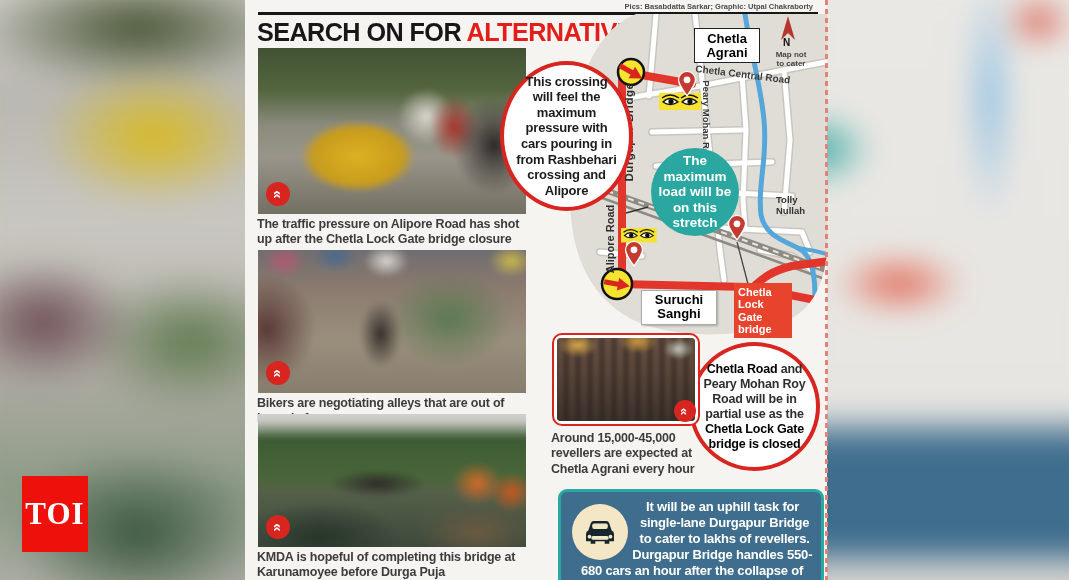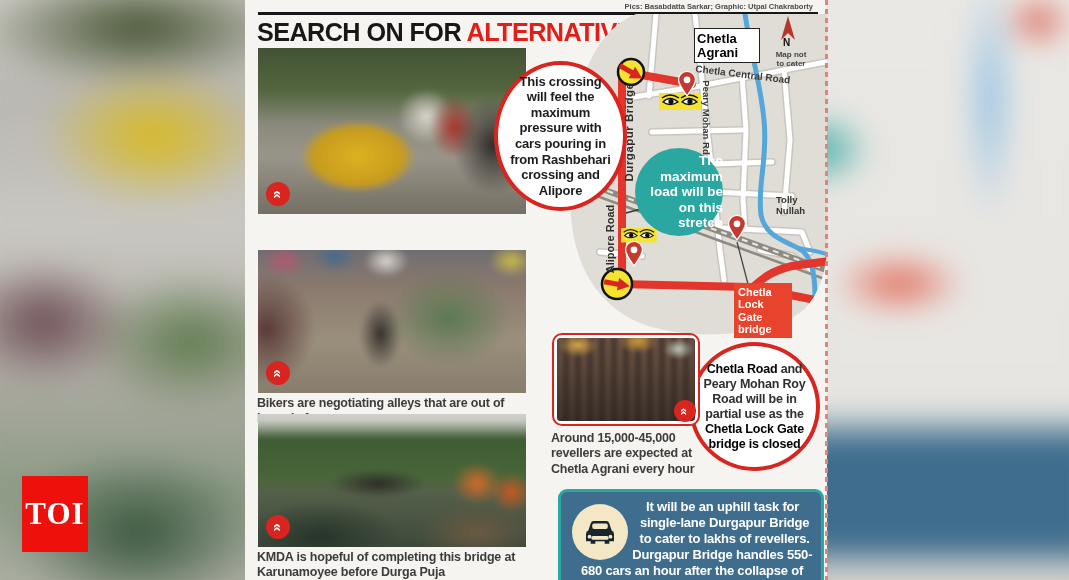--- a/index.html
+++ b/index.html
@@ -79,47 +79,47 @@
       radial-gradient(100px 45px at 25% 88%, #27352a 0%, rgba(39,53,42,0) 80%),
       linear-gradient(180deg,#d8d8d4 0%,#cacac4 10%,#3e5c34 22%,#49663a 48%,#55604a 58%,#3a463a 100%); }
   #cap3 { left:12px; top:550px; width:300px; }
 
   
   #mapsvg { left:0; top:0; width:582px; height:580px; }
 
   
   .mlabel { font-weight:800; color:#2e2e2e; }
   #lb-agrani { left:449px; top:28px; width:66px; background:#fff; border:1.5px solid #222;
-      font-size:13px; font-weight:800; line-height:1.05; padding:3px 2px; }
+      font-size:13px; font-weight:800; text-align:center; line-height:1.05; padding:3px 2px; }
   #lb-central { left:450px; top:70px; width:116px; font-size:10px; font-weight:700; color:#3a3a3a;
       transform:rotate(7deg); }
   #lb-peary { left:419px; top:112px; width:84px; font-size:9.5px; font-weight:700; color:#3a3a3a;
       text-align:center; transform:rotate(90deg); }
   #lb-durgapur { left:334px; top:126px; width:100px; font-size:11.5px; text-align:center; transform:rotate(-90deg); letter-spacing:0.5px; }
   #lb-alipore { left:325px; top:233px; width:80px; font-size:11px; text-align:center; transform:rotate(-90deg); }
   #lb-tolly { left:531px; top:195px; width:46px; font-size:9.5px; font-weight:700; color:#333; line-height:1.12; }
   #lb-n { left:538px; top:37px; font-size:10px; font-weight:900; color:#111; }
   #lb-scale { left:526px; top:50px; width:40px; font-size:8px; font-weight:700; color:#444; line-height:1.15; text-align:center; }
   #lb-suruchi { left:396px; top:290px; width:76px; background:#fff; border:1px solid #aaa;
       font-size:13px; font-weight:800; text-align:center; line-height:1.1; padding:2px; box-shadow:1px 1px 2px rgba(0,0,0,0.25); }
   #lb-lockgate { left:489px; top:283px; width:58px; background:#e8432d; color:#fff;
       font-size:11px; font-weight:800; line-height:1.12; padding:3px 4px; }
 
   
   .callout { border-radius:50%; background:#fff; border:4px solid #d8251f;
       display:flex; align-items:center; justify-content:center; text-align:center;
       font-weight:700; color:#2f2f2f; line-height:1.2; letter-spacing:-0.2px; }
   .callout .b { font-weight:900; color:#000; }
-  #callout1 { left:249px; top:61px; width:133px; height:150px; padding:10px 12px; font-size:13px; font-weight:900; color:#1c1c1c; }
+  #callout1 { left:255px; top:61px; width:133px; height:150px; padding:10px 12px; font-size:13px; font-weight:900; color:#1c1c1c; }
   #callout2 { left:251px; top:211px; width:139px; height:143px; padding:10px 10px; font-size:12.5px; }
   #callout3 { left:444px; top:342px; width:131px; height:129px; padding:10px 10px; font-size:12.5px;align-items:center; }
 
-  #tealcircle { left:390px; top:148px; width:88px; height:88px; border-radius:50%;
+  #tealcircle { left:406px; top:148px; width:88px; height:88px; border-radius:50%;
       background:#2ba7a1; color:#fff; display:flex; align-items:center; justify-content:center;
-      text-align:right; font-size:13.5px; font-weight:800; line-height:1.15; }
+      text-align:center; font-size:13.5px; font-weight:800; line-height:1.15; }
 
   
   #crowd { left:307px; top:333px; width:148px; height:93px; border:2.5px solid #d8251f;
       border-radius:10px; background:#fdfdfb; padding:3px; }
   #crowd .inner { position:relative; width:100%; height:100%; overflow:hidden; border-radius:4px; background:#4a3a34; }
   #crowd .px { position:absolute; inset:-6px; filter:blur(1.5px); background:
       radial-gradient(26px 16px at 18% 14%, #d8a84a 0%, rgba(216,168,74,0) 75%),
       radial-gradient(26px 16px at 58% 10%, #cf9a3e 0%, rgba(207,154,62,0) 75%),
       radial-gradient(20px 14px at 85% 18%, #c0c8bc 0%, rgba(192,200,188,0) 75%),
       repeating-linear-gradient(90deg, rgba(30,24,22,0.35) 0 6px, rgba(0,0,0,0) 6px 12px),
@@ -150,20 +150,21 @@
     <div class="credits">Pics: Basabdatta Sarkar; Graphic: Utpal Chakraborty</div>
     <div class="rule"></div>
     <div class="title"><span>SEARCH ON FOR </span><span class="hl">ALTERNATIVE ROUTES</span></div>
 
     <div class="photo" id="photo1">
       <div class="px"></div>
       <div class="chev" style="left:8px; bottom:8px;">
           <span>«</span>
         </div>
     </div>
+    <div class="cap" id="cap1">The traffic pressure on Alipore Road has shot up after the Chetla Lock Gate bridge closure</div>
 
     <div class="photo" id="photo2">
       <div class="px"></div>
       <div class="chev" style="left:8px; bottom:8px;">
           <span>«</span>
         </div>
     </div>
     <div class="cap" id="cap2">Bikers are negotiating alleys that are out of bounds for cars</div>
 
     <div class="photo" id="photo3">
@@ -253,20 +254,21 @@
     </svg>
 
     <div id="lb-agrani">Chetla Agrani</div>
     <div id="lb-central">Chetla Central Road</div>
     <div id="lb-peary">Peary Mohan Rd</div>
     <div id="lb-durgapur" class="mlabel">Durgapur Bridge</div>
     <div id="lb-alipore" class="mlabel">Alipore Road</div>
     <div id="lb-tolly">Tolly Nullah</div>
     <div id="lb-n">N</div>
     <div id="lb-scale">Map not to cater</div>
+    <div id="lb-suruchi">Suruchi Sanghi</div>
     <div id="lb-lockgate">Chetla Lock Gate bridge</div>
 
     <div id="tealcircle">The maximum load will be on this stretch</div>
 
     <div class="callout" id="callout1">This crossing will feel the maximum pressure with cars pouring in from Rashbehari crossing and Alipore</div>
     <div class="callout" id="callout3">
       <div><span class="b">Chetla Road</span><span> and Peary Mohan Roy Road will be in partial use as the </span><span class="b">Chetla Lock Gate bridge is closed</span></div>
     </div>
 
     <div id="crowd">

